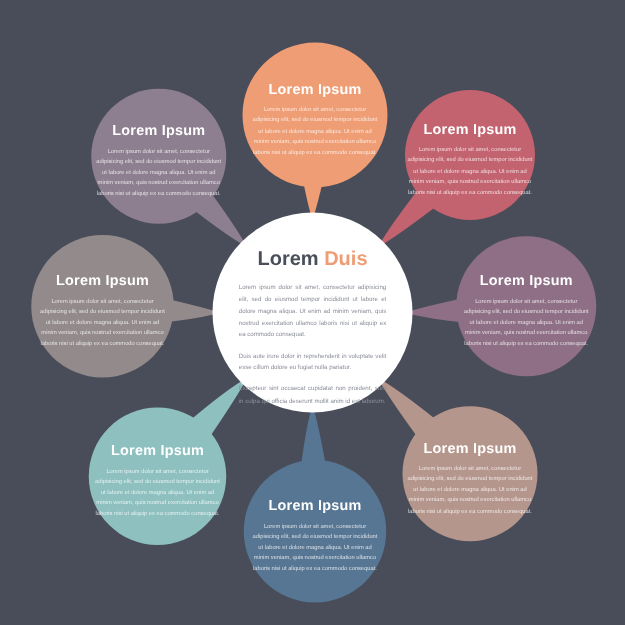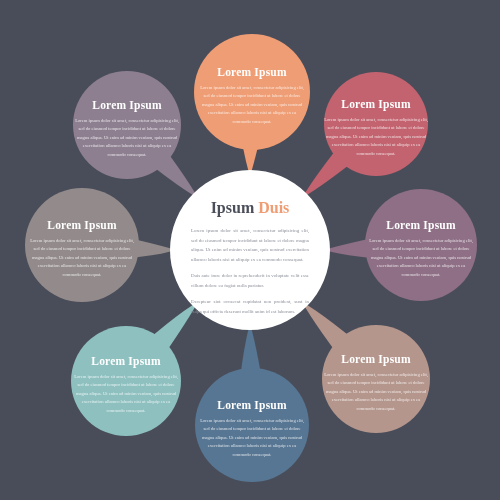--- a/index.html
+++ b/index.html
@@ -6,21 +6,21 @@
     margin: 0;
     padding: 0;
     background: #3f434e;
   }
   #infographic {
     position: relative;
     width: 500px;
     height: 500px;
     background: #494d59;
     overflow: hidden;
-    font-family: Liberation Serif, serif;
+    font-family: Liberation Sans, sans-serif;
   }
   #svg-layer {
     position: absolute;
     left: 0;
     top: 0;
     width: 500px;
     height: 500px;
   }
 
   
@@ -139,21 +139,21 @@
         <p class="node-body">Lorem ipsum dolor sit amet, consectetur adipisicing elit, sed do eiusmod tempor incididunt ut labore et dolore magna aliqua. Ut enim ad minim veniam, quis nostrud exercitation ullamco laboris nisi ut aliquip ex ea commodo consequat.</p>
       </div>
       <div class="node" style="left: 65px; top: 99px;">
         <div class="node-title">Lorem Ipsum</div>
         <p class="node-body">Lorem ipsum dolor sit amet, consectetur adipisicing elit, sed do eiusmod tempor incididunt ut labore et dolore magna aliqua. Ut enim ad minim veniam, quis nostrud exercitation ullamco laboris nisi ut aliquip ex ea commodo consequat.</p>
       </div>
     </div>
 
   <div id="center-hub" style="background: transparent;">
     <div id="center-title">
-      <span class="w1">Ipsum</span>
+      <span class="w1">Lorem</span>
       <span class="w2">Duis</span>
     </div>
     <p class="center-body">Lorem ipsum dolor sit amet, consectetur adipisicing elit, sed do eiusmod tempor incididunt ut labore et dolore magna aliqua. Ut enim ad minim veniam, quis nostrud exercitation ullamco laboris nisi ut aliquip ex ea commodo consequat.</p>
     <p class="center-body">Duis aute irure dolor in reprehenderit in voluptate velit esse cillum dolore eu fugiat nulla pariatur.</p>
     <p class="center-body">Excepteur sint occaecat cupidatat non proident, sunt in culpa qui officia deserunt mollit anim id est laborum.</p>
   </div>
 
 </div>
 
 </body></html>

